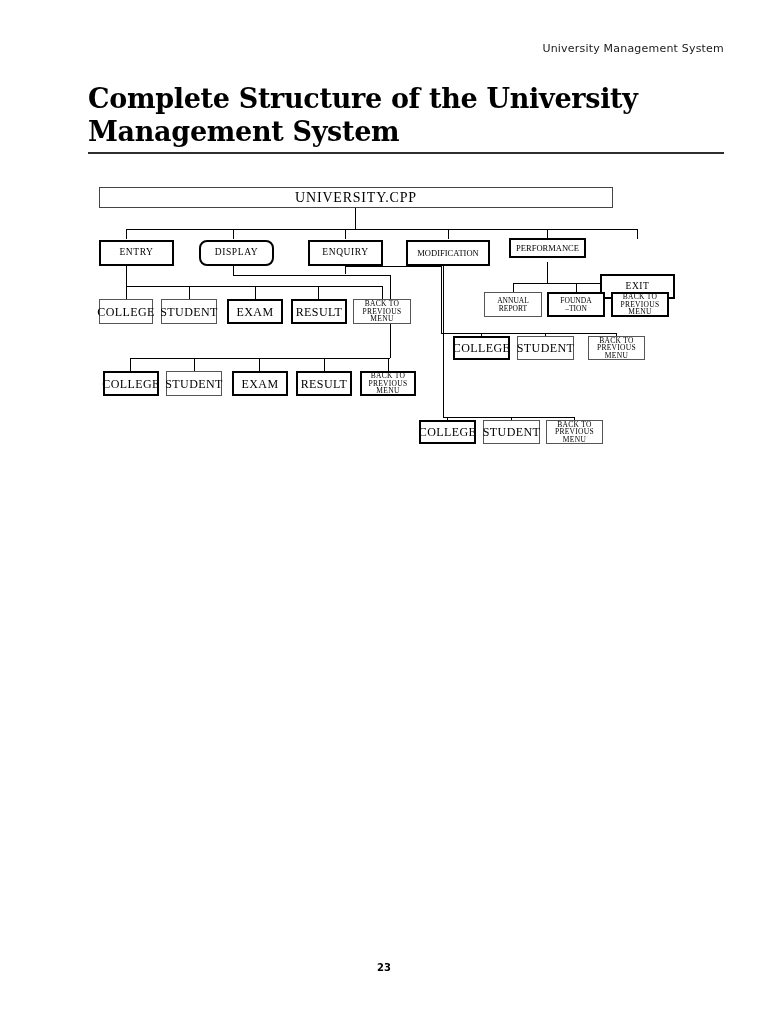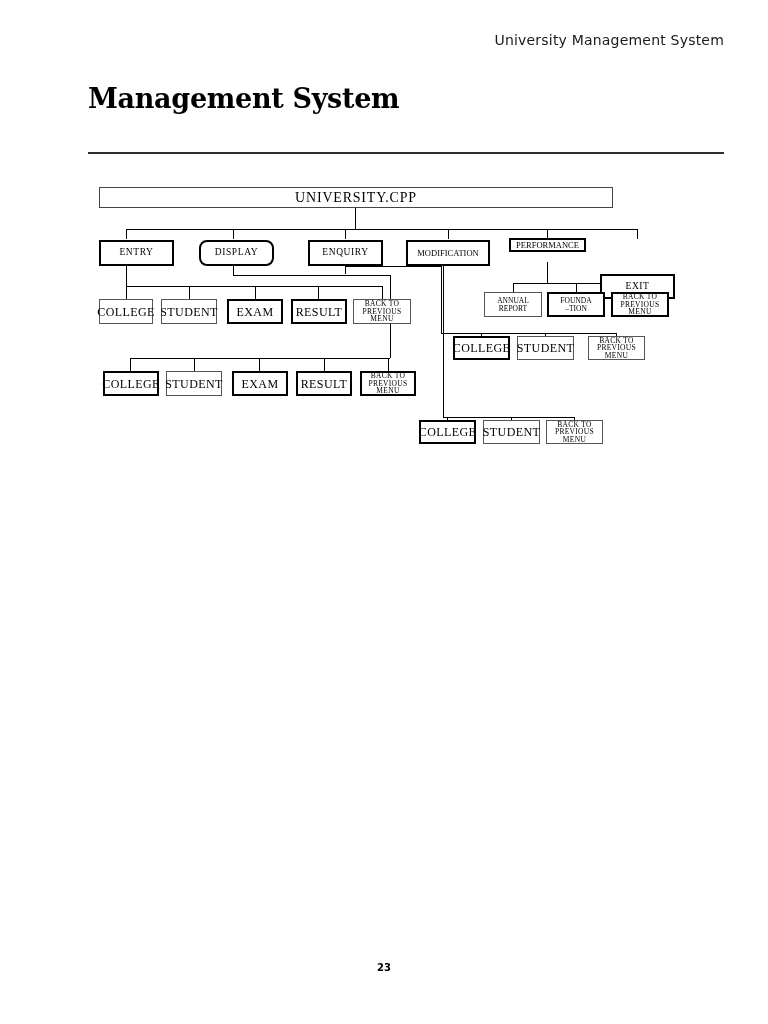--- a/index.html
+++ b/index.html
@@ -12,24 +12,24 @@
     height: 1024px;
     position: relative;
     font-family: "Liberation Serif", serif;
     color: #000000;
     overflow: hidden;
   }
 
   
   .page-header {
     position: absolute;
-    top: 32px;
+    top: 42px;
     right: 44px;
     font-family: "DejaVu Sans", sans-serif;
-    font-size: 14px;
+    font-size: 11px;
     letter-spacing: 0.2px;
     color: #1a1a1a;
     white-space: nowrap;
   }
 
   
   .title-block {
     position: absolute;
     left: 88px;
     top: 82px;
@@ -113,20 +113,21 @@
     font-size: 10px;
     color: #000000;
   }
 </style>
 </head>
 <body>
 
 <div class="page-header">University Management System</div>
 
 <div class="title-block">
+  <div class="title-line">Complete Structure of the University</div>
   <div class="title-line">Management System</div>
 </div>
 <div class="title-rule"></div>
 
 <div id="diagram">
 
   <div class="ln v" style="left:355px; top:208px; height:21px;"></div>
   <div class="ln h" style="left:126px; top:229px; width:511px;"></div>
   <div class="ln v" style="left:126px; top:229px; height:10px;"></div>
   <div class="ln v" style="left:233px; top:229px; height:10px;"></div>
@@ -182,21 +183,21 @@
   </div>
   <div class="node lvl1 heavy" style="left:199px; top:240px; width:75px; height:26px;border-radius:8px;">
     <span class="label">DISPLAY</span>
   </div>
   <div class="node lvl1 heavy" style="left:308px; top:240px; width:75px; height:26px;">
     <span class="label">ENQUIRY</span>
   </div>
   <div class="node lvl1 heavy" style="left:406px; top:240px; width:84px; height:26px; font-size:8.5px; letter-spacing:0px;">
     <span class="label" style="white-space:nowrap;">MODIFICATION</span>
   </div>
-  <div class="node lvl1 heavy" style="left:509px; top:238px; width:77px; height:14px; font-size:8.5px; letter-spacing:0px;">
+  <div class="node lvl1 heavy" style="left:509px; top:238px; width:77px; height:20px; font-size:8.5px; letter-spacing:0px;">
     <span class="label" style="white-space:nowrap;">PERFORMANCE</span>
   </div>
   <div class="node lvl1 heavy" style="left:600px; top:237px; width:75px; height:25px;margin-top:37px;">
     <span class="label">EXIT</span>
   </div>
 
   <div class="node leaf light" style="left:99px; top:299px; width:54px; height:25px;">
     <span class="label">COLLEGE</span>
   </div>
   <div class="node leaf light" style="left:161px; top:299px; width:56px; height:25px;">

